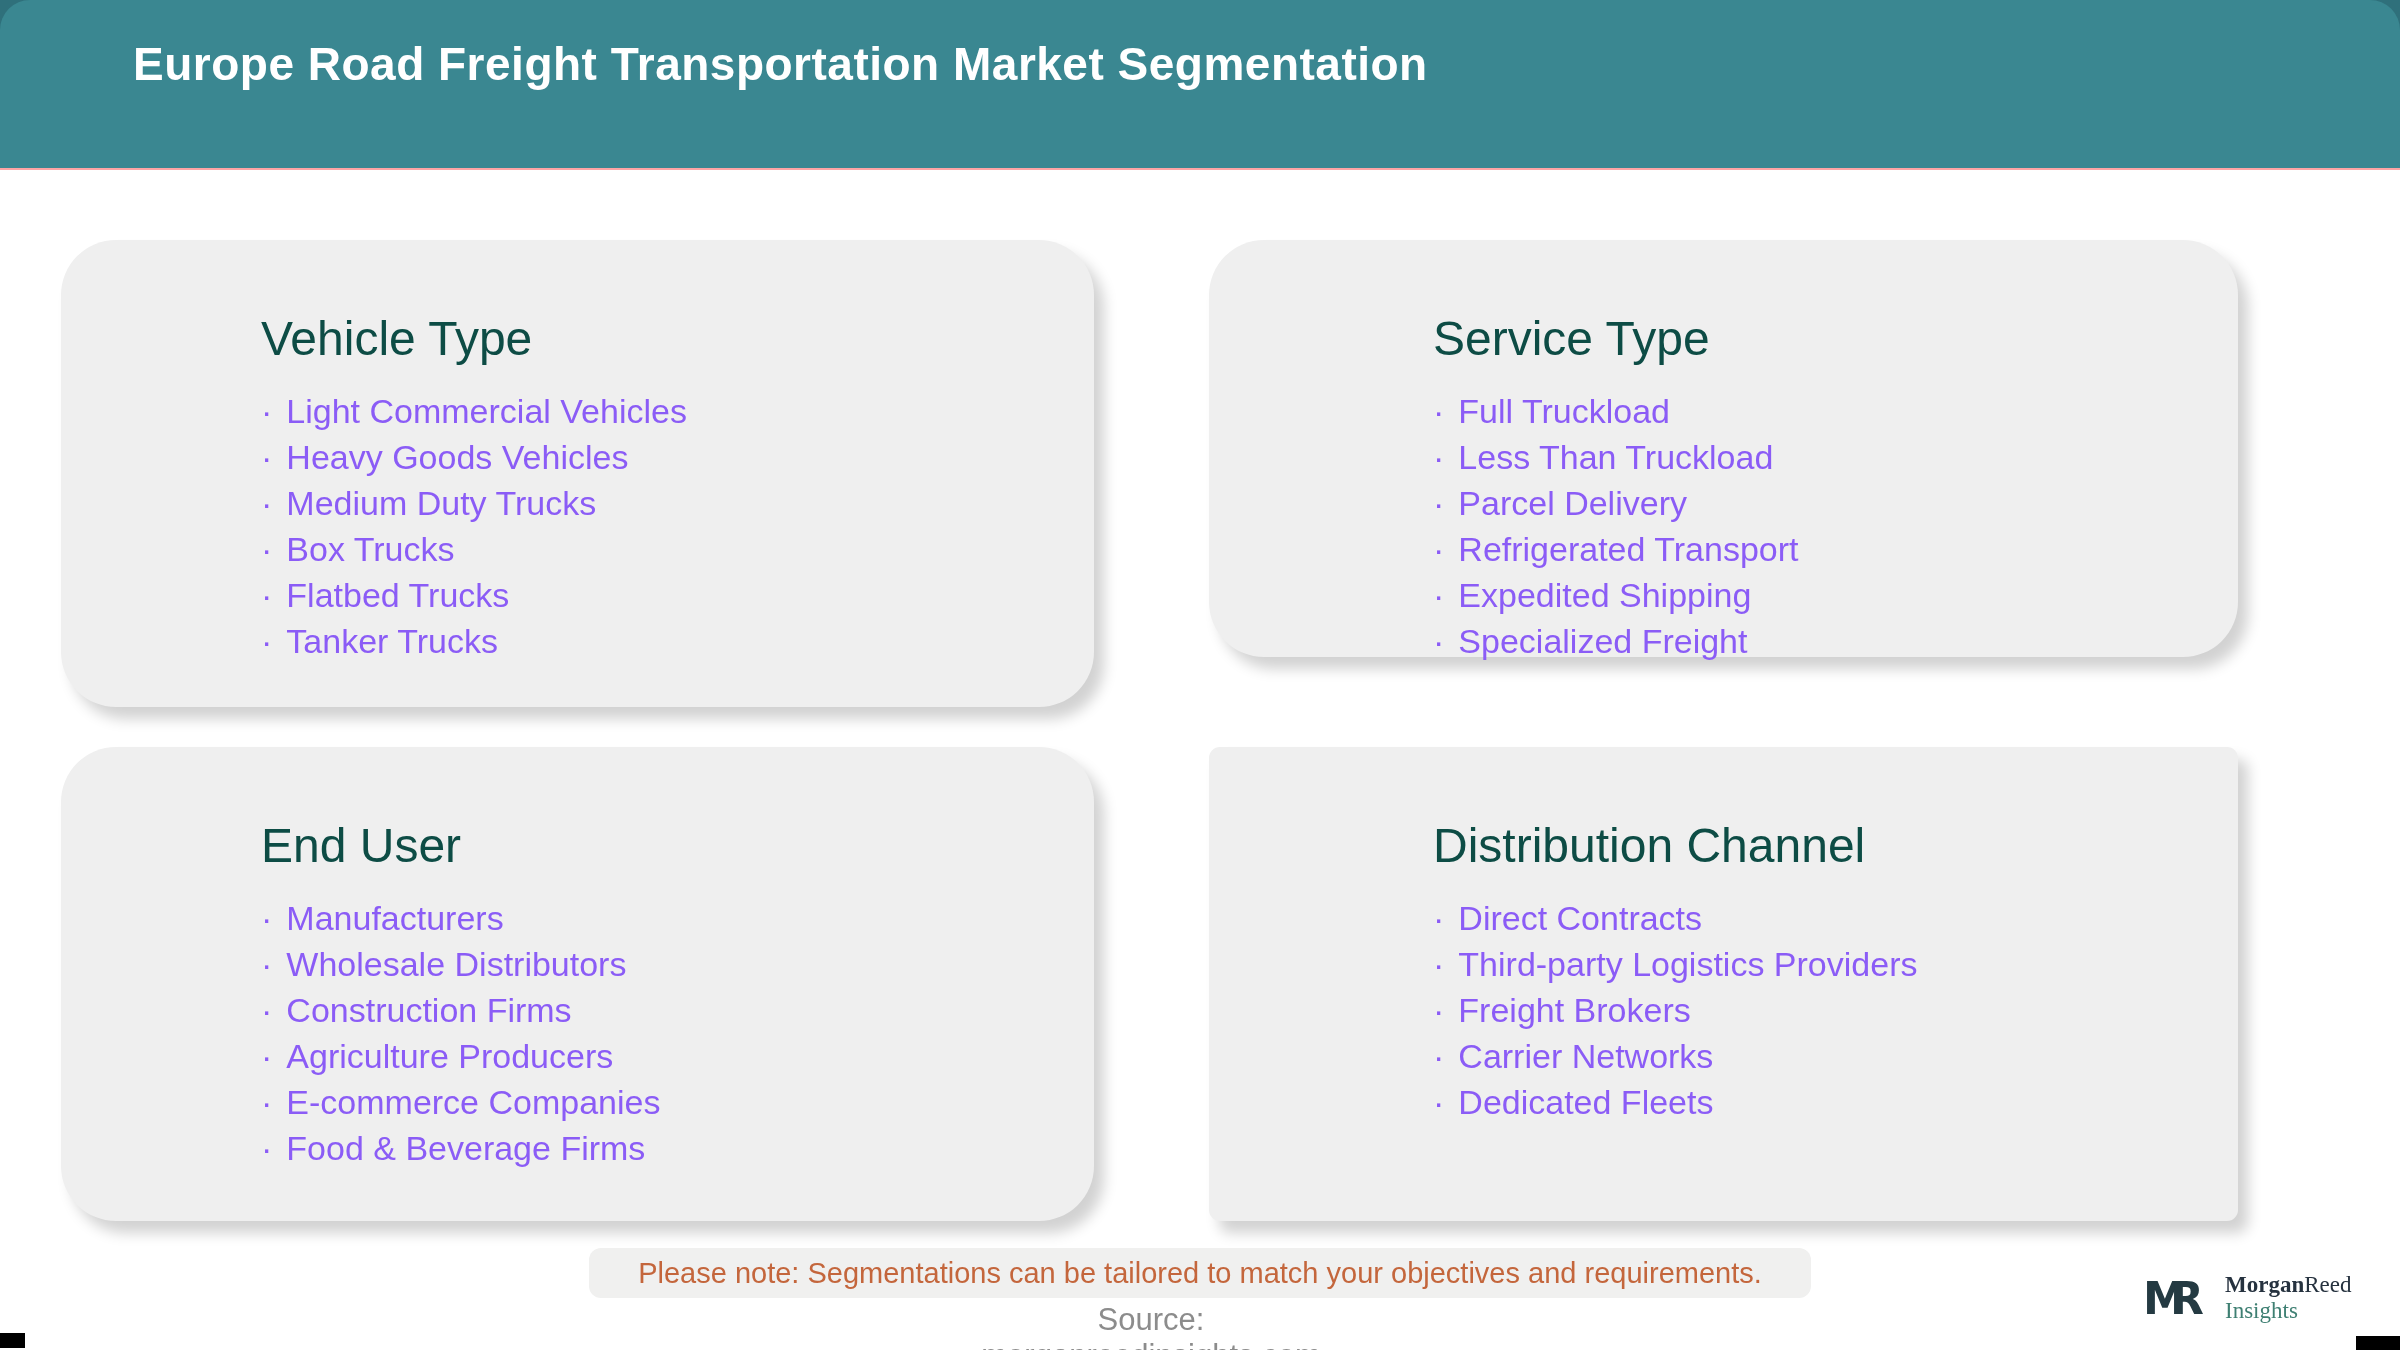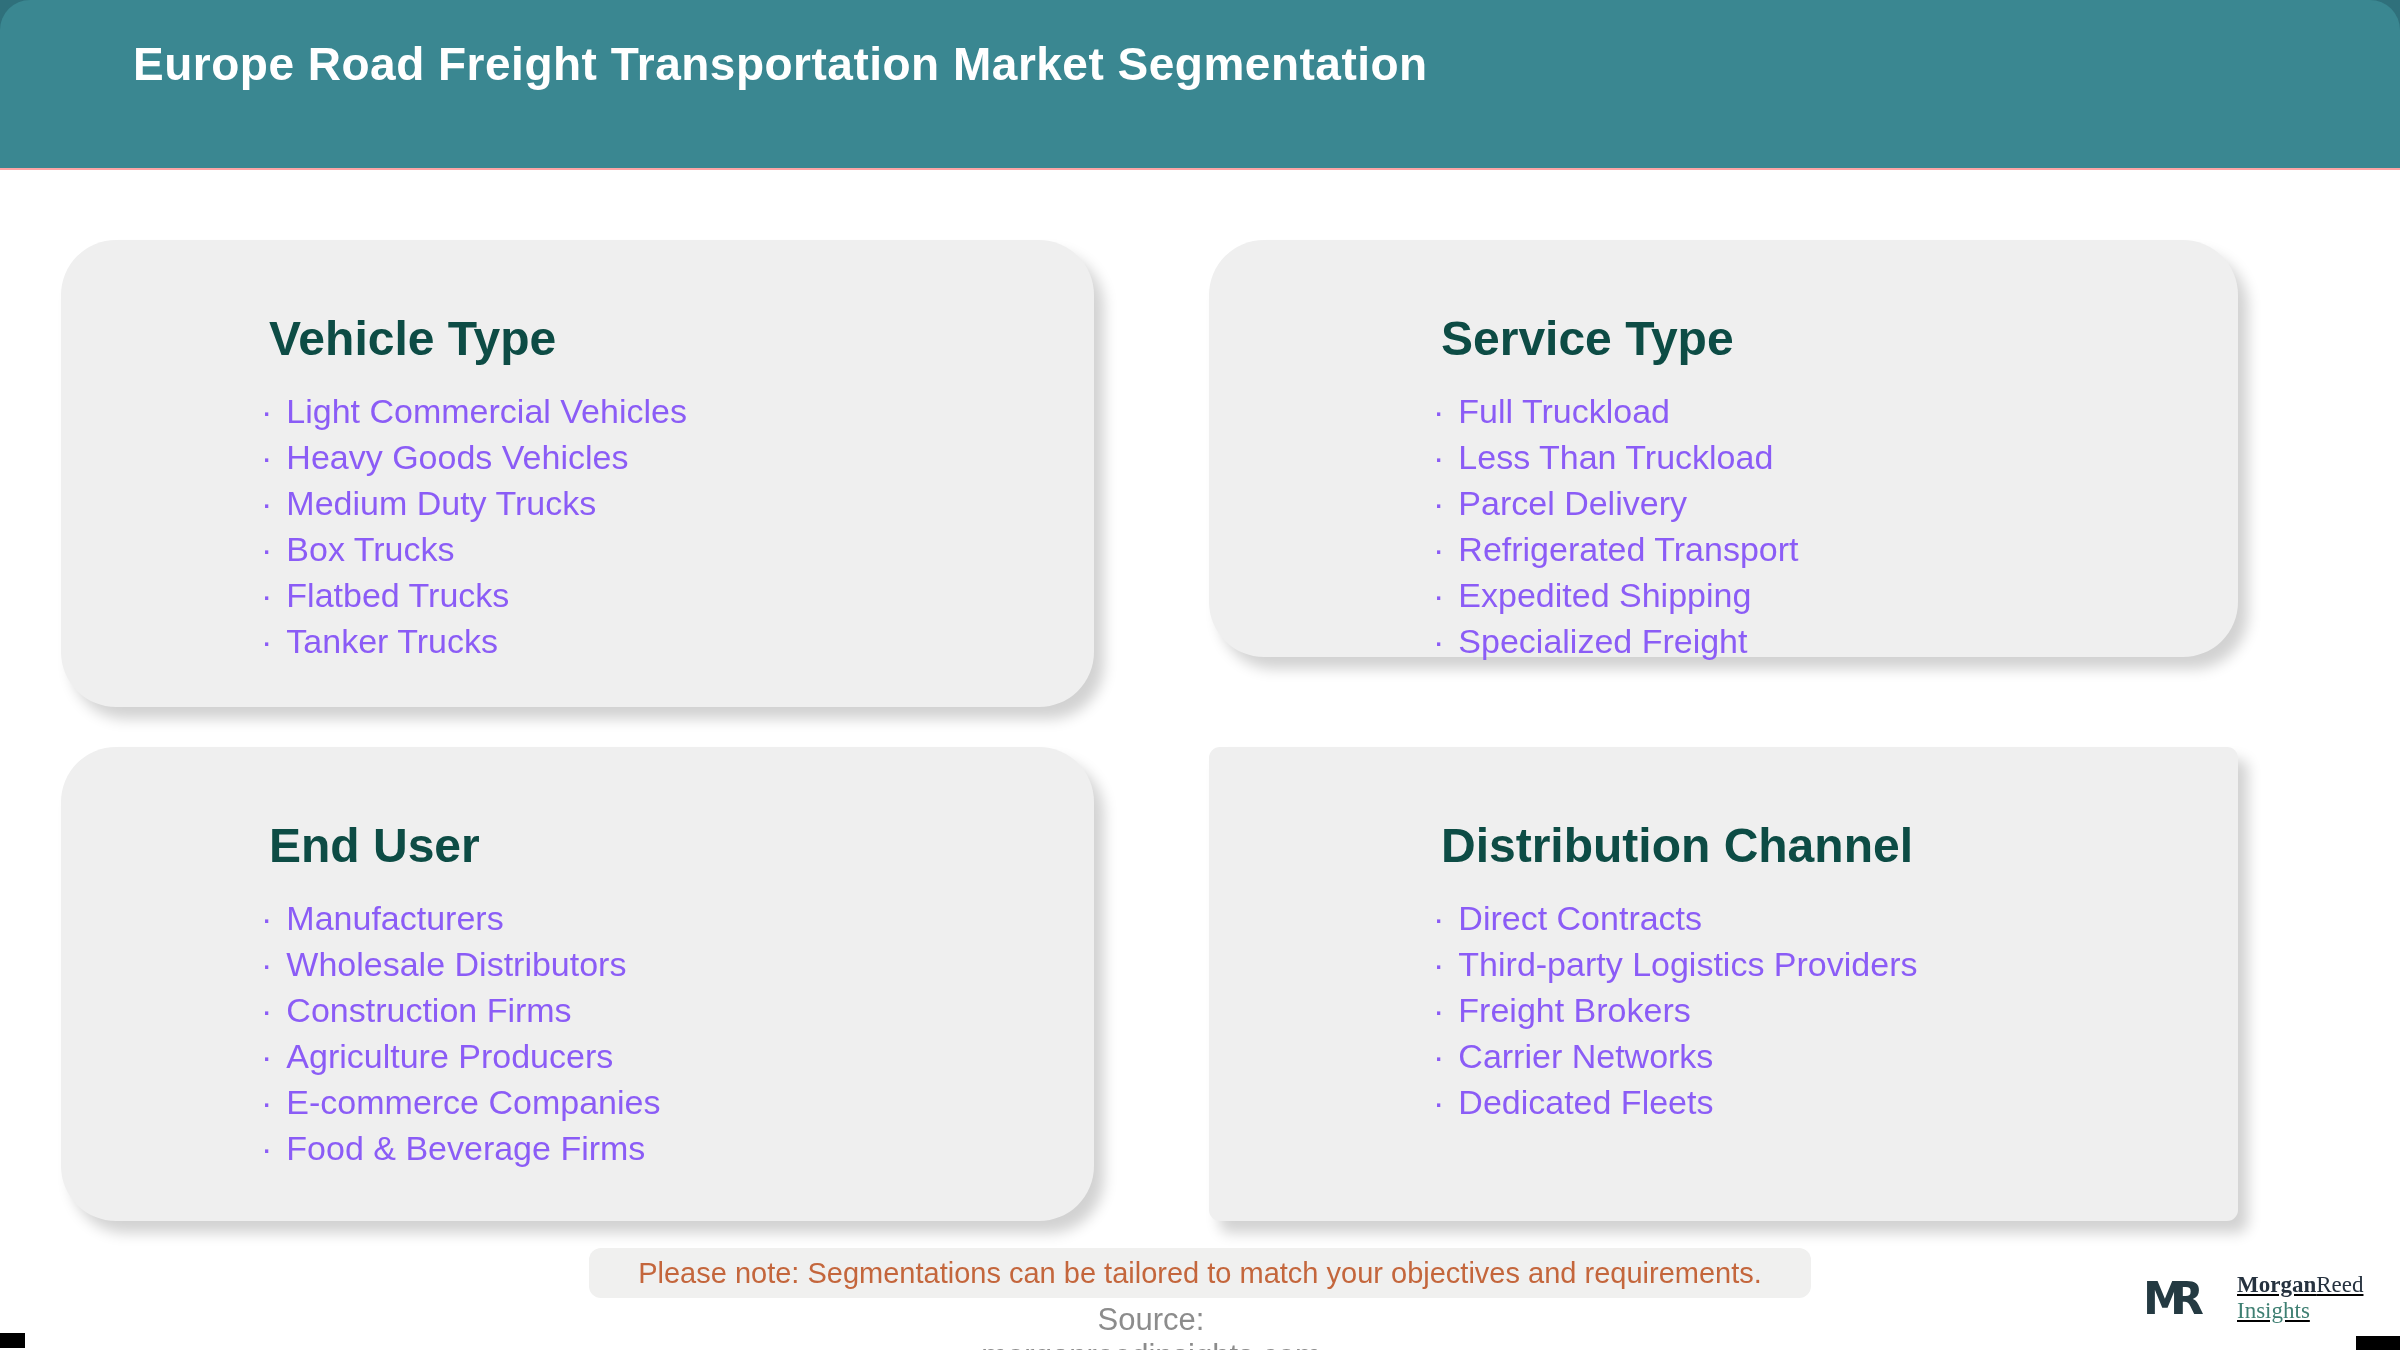--- a/index.html
+++ b/index.html
@@ -33,22 +33,22 @@
   .card{
     position:absolute;
     background:#EFEFEF;
     border-radius:55px;
     box-shadow:10px 12px 14px rgba(0,0,0,0.18);
     box-sizing:border-box;
     padding:70px 40px 0 200px;
   }
   .card.right{padding-left:224px;}
   .card-title{
-    color:#0D4C45;font-size:48px;font-weight:bold;
-    margin:0 0 20px 8px;line-height:1.2;
+    color:#0D4C45;font-size:48px;font-weight:normal;
+    margin:0 0 20px 0;line-height:1.2;
   }
   ul.card-list{list-style:none;margin:0;padding:0;}
   ul.card-list li{
     color:#8b5cf6;font-size:34px;line-height:46px;font-weight:normal;
     white-space:nowrap;
   }
   ul.card-list .bullet{margin-right:14px;}
 
   #card-1{left:61px;top:240px;width:1033px;height:467px;}
   #card-2{left:1209px;top:240px;width:1029px;height:417px;}
@@ -66,21 +66,21 @@
     position:absolute;left:935px;top:1302px;width:432px;
     text-align:center;color:#8C8C8C;font-size:31px;
   }
 
   
   .logo{
     position:absolute;left:2143px;top:1272px;
     display:flex;align-items:center;
   }
   .logo-mark{display:block;}
-  .logo-text{margin-left:30px;line-height:26px;text-decoration:underline;}
+  .logo-text{margin-left:18px;line-height:26px;}
   .logo-name{font-family:"Liberation Serif", serif;font-size:23px;color:#26323F;}
   .logo-name .bold{font-weight:bold;}
   .logo-tagline{font-family:"Liberation Serif", serif;font-size:23px;color:#3E7F72;}
 
   
   .mark{position:absolute;background:#000000;}
   .mark-left{left:0;top:1333px;width:25px;height:15px;}
   .mark-right{left:2356px;top:1336px;width:44px;height:14px;}
 </style>
 </head>

